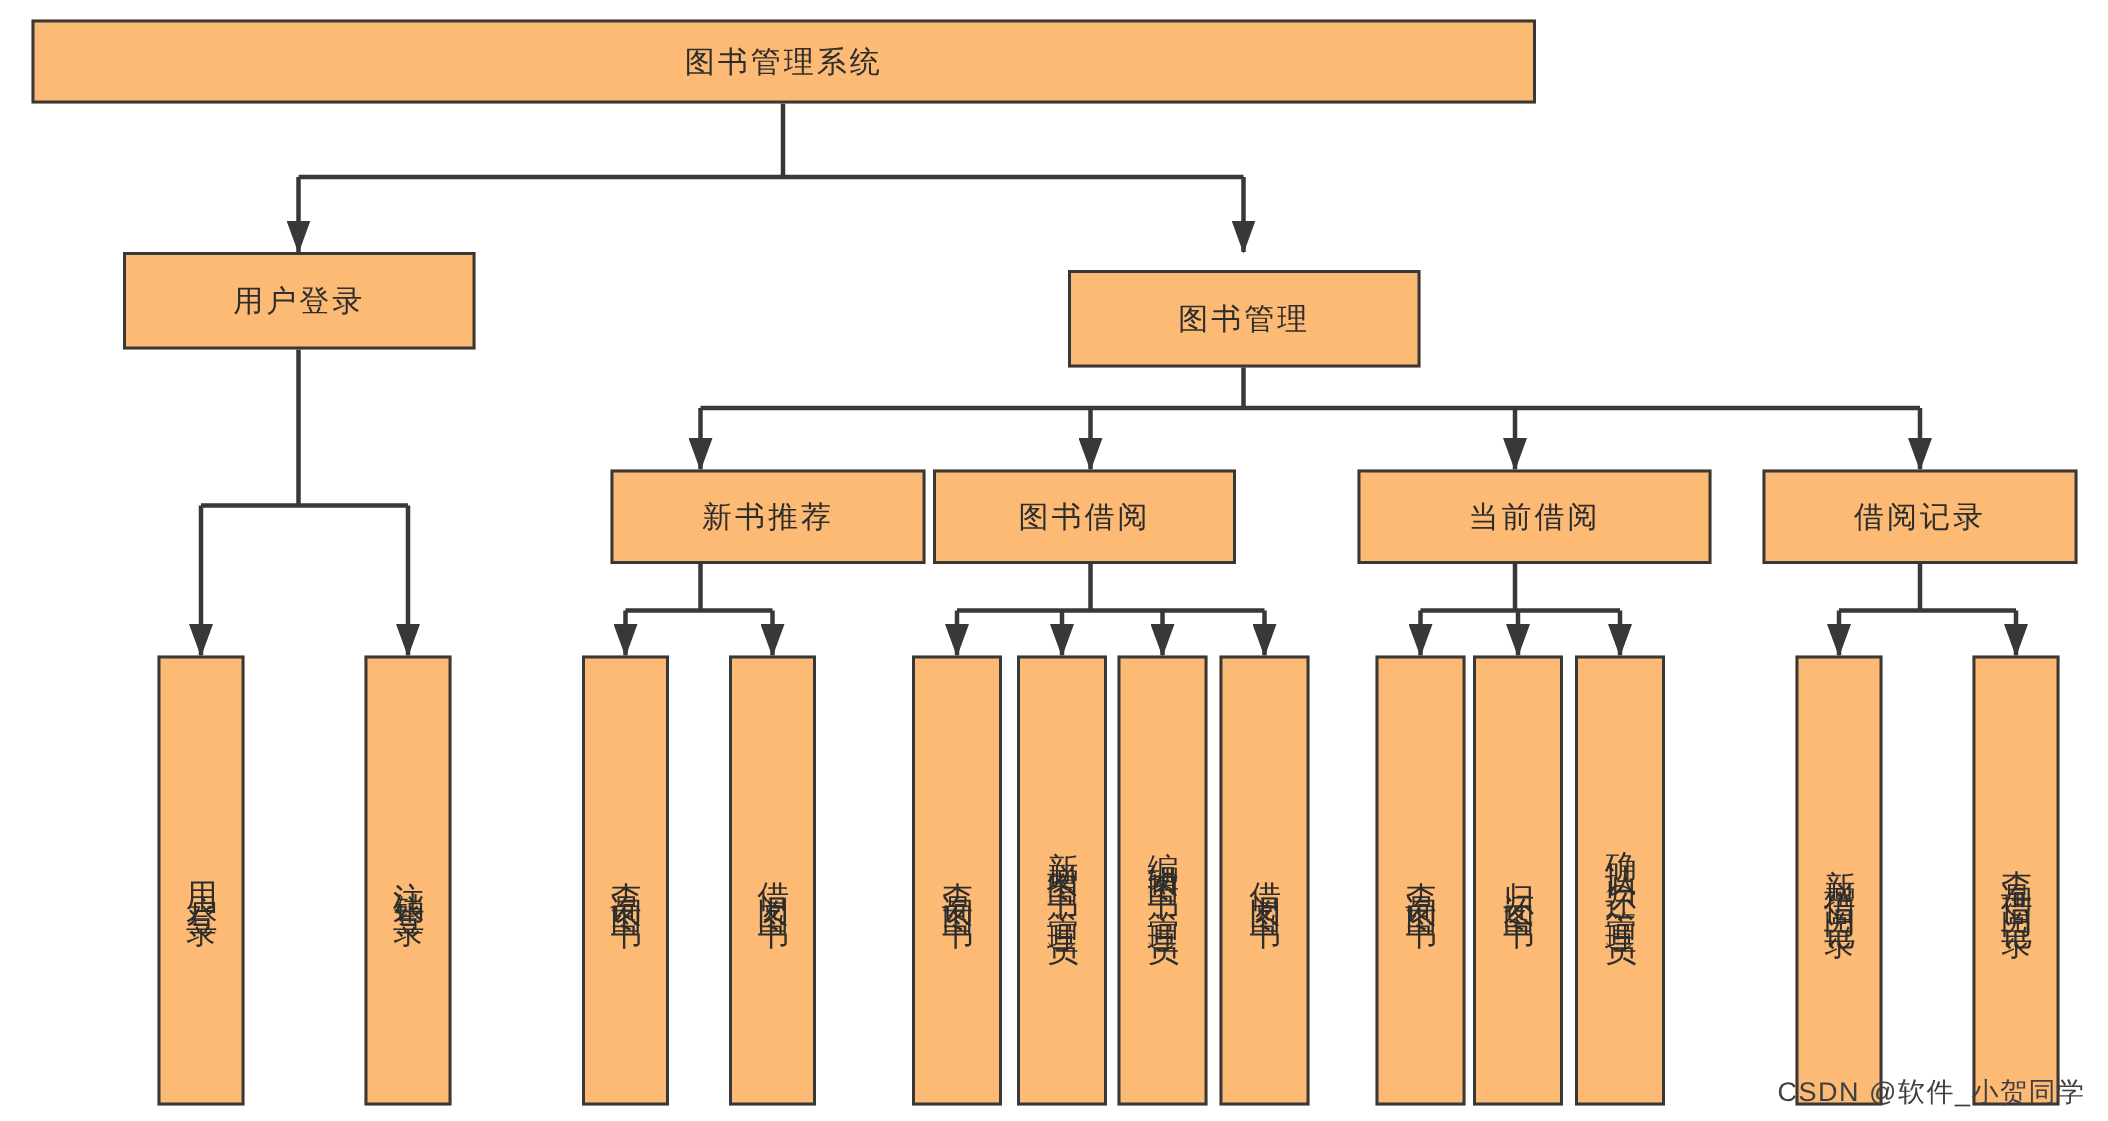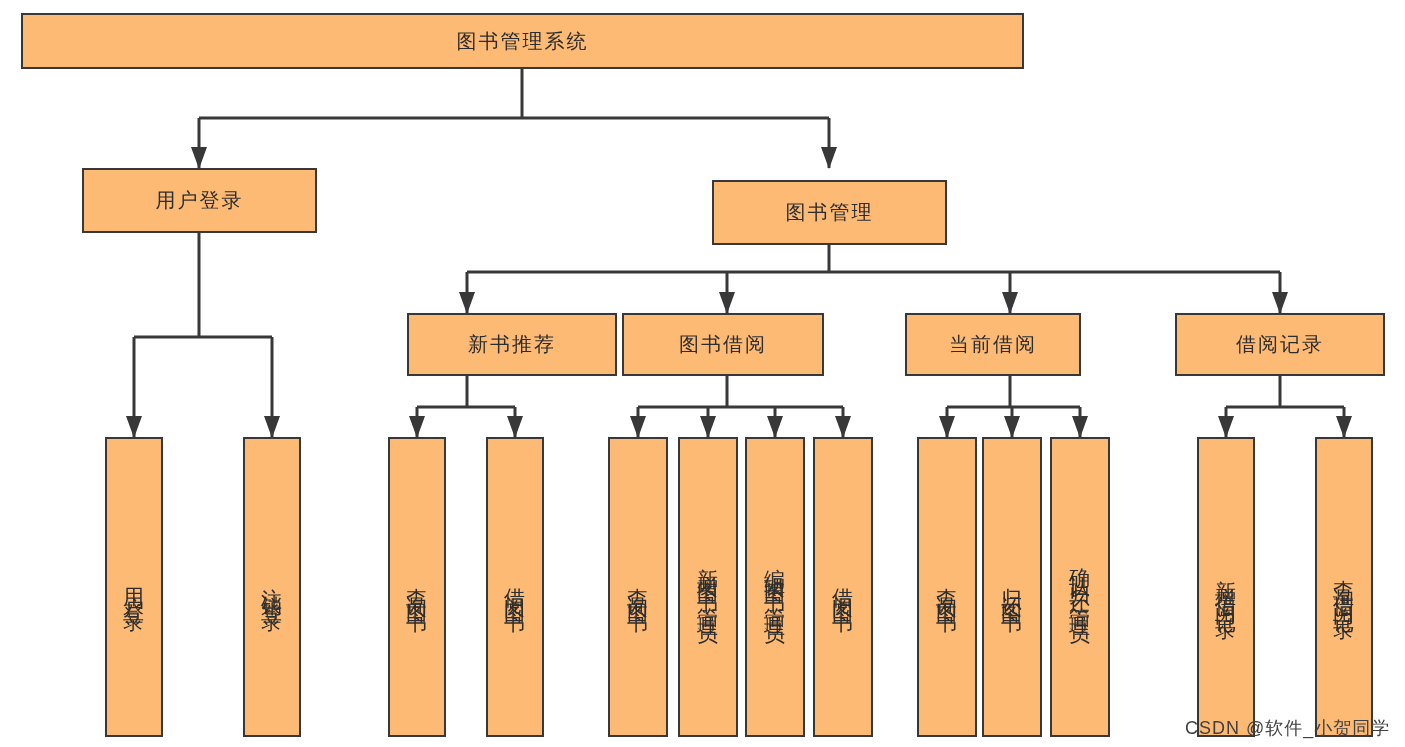--- a/index.html
+++ b/index.html
@@ -21,21 +21,21 @@
     writing-mode:vertical-rl;text-orientation:mixed;
     font-size:21px;letter-spacing:8px;line-height:1;
     padding:6px 0;text-align:center;
   }
   
   .n-root{left:21px;top:13px;width:1003px;height:56px;}
   .n-l2a{left:82px;top:168px;width:235px;height:65px;}
   .n-l2b{left:712px;top:180px;width:235px;height:65px;}
   .n-l3a{left:362px;top:313px;width:210px;height:63px;margin-left:45px;}
   .n-l3b{left:622px;top:313px;width:202px;height:63px;}
-  .n-l3c{left:905px;top:313px;width:176px;height:63px;text-align:center;}
+  .n-l3c{left:905px;top:313px;width:236px;height:63px;text-align:center;}
   .n-l3d{left:1175px;top:313px;width:210px;height:63px;}
   .leaf{top:437px;height:300px;}
   .n-g1a{left:105px;width:58px;}
   .n-g1b{left:243px;width:58px;}
   .n-g2a{left:388px;width:58px;}
   .n-g2b{left:486px;width:58px;}
   .n-g3a{left:608px;width:60px;}
   .n-g3b{left:678px;width:60px;}
   .n-g3c{left:745px;width:60px;}
   .n-g3d{left:813px;width:60px;}

